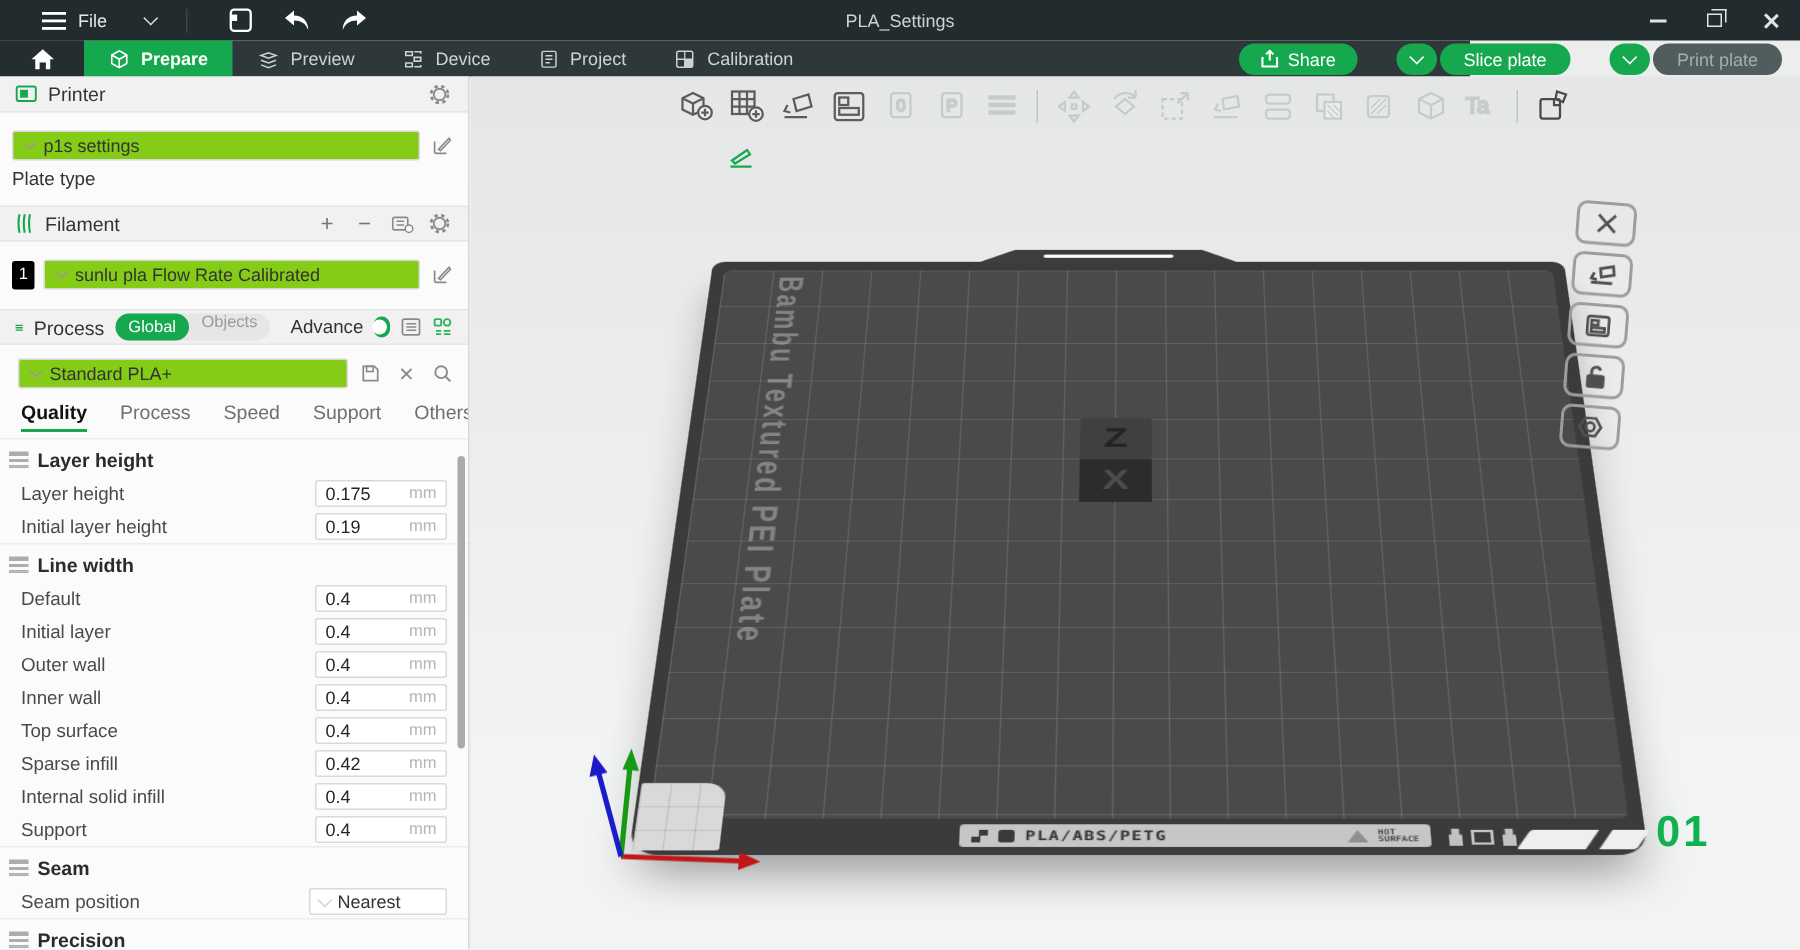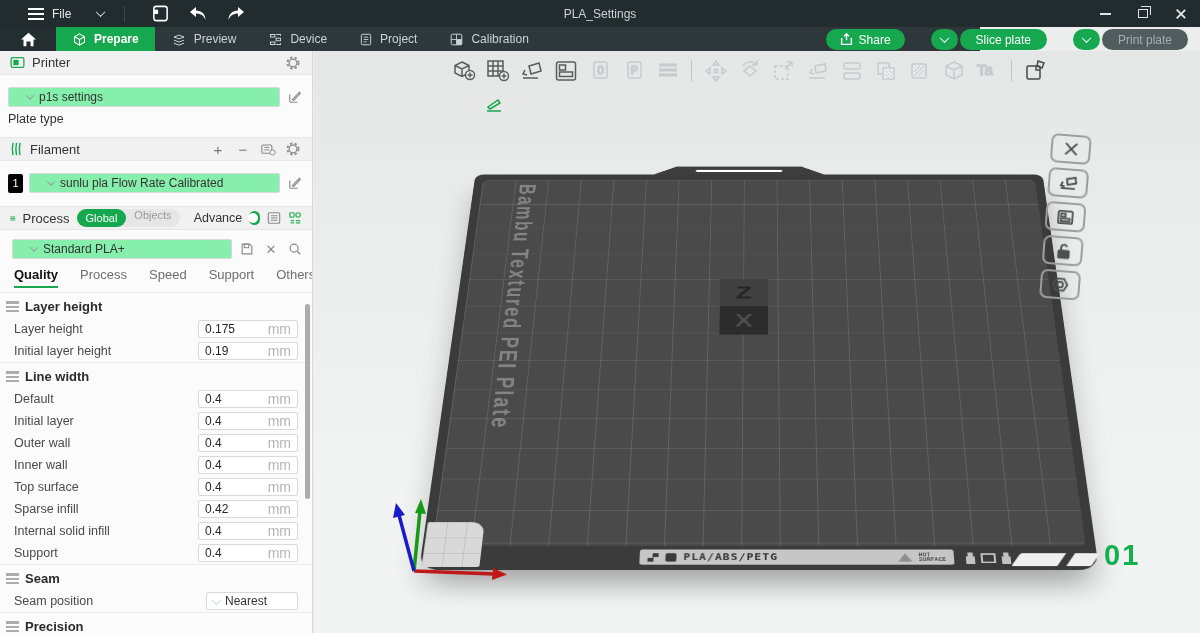--- a/index.html
+++ b/index.html
@@ -36,39 +36,39 @@
   .split-chev { width:27px; height:21px; border-radius:11px; background:#16a84f; display:flex; align-items:center; justify-content:center; }
   .split-chev .chev{ border-color:#fff; }
   .split-main { height:21px; border-radius:11px; background:#16a84f; color:#fff; font-size:12px; display:flex; align-items:center; padding:0 16px; }
   .split-main.disabled { background:#515c5e; color:#a3aeae; }
 
   
   .sidebar { position:absolute; left:0; top:51px; width:313px; height:582px; background:#fbfbfb; border-right:1px solid #d8d8d8; overflow:hidden; }
   .shead { height:24px; background:#f1f1f1; border-top:1px solid #e6e6e6; border-bottom:1px solid #e6e6e6; display:flex; align-items:center; gap:7px; padding:0 10px; font-size:13px; color:#333; }
   .shead .grow{ flex:1; }
   .srow { display:flex; align-items:center; gap:6px; padding:0 8px; }
-  .sel { flex:1; height:20px; border:1px solid #d8d8d8; background:#86efac; border-radius:2px; display:flex; align-items:center; gap:6px; padding:0 18px; font-size:12px; color:#333; }
+  .sel { flex:1; height:20px; border:1px solid #d8d8d8; background:#84cc16; border-radius:2px; display:flex; align-items:center; gap:6px; padding:0 8px; font-size:12px; color:#333; }
   .sel .chev{ border-color:#9a9a9a; width:6px; height:6px; }
   .ico-btn { width:18px; height:18px; display:flex; align-items:center; justify-content:center; }
   .badge1 { width:15px; height:19px; background:#000; color:#fff; font-size:11px; display:flex; align-items:center; justify-content:center; border-radius:2px; }
   .seg-toggle { height:18px; background:#e6e6e6; border-radius:10px; display:flex; align-items:flex-start; font-size:11px; }
   .seg-on { background:#16a84f; color:#fff; border-radius:10px; height:18px; display:flex; align-items:center; padding:0 9px; }
   .seg-off { color:#9b9b9b; padding:0 8px; }
   .switch { width:27px; height:14px; border-radius:8px; background:#16a84f; position:relative; }
   .switch:before { content:""; position:absolute; right:2px; top:2px; width:10px; height:10px; border-radius:50%; background:#fff; }
   .ptabs { display:flex; gap:22px; padding:8px 14px 0 14px; font-size:13px; color:#6f6f6f; }
   .ptab.active { color:#111; font-weight:bold; border-bottom:2.5px solid #16a84f; padding-bottom:4px; }
   .params { position:relative; margin-top:4px; height:330px; }
   .ghead { display:flex; align-items:center; gap:6px; font-size:13px; font-weight:bold; color:#2b2b2b; padding:6px 6px 4px 6px; border-top:1px solid #ececec; }
   .gico { width:13px; height:11px; background:linear-gradient(#9a9a9a 2px,transparent 2px) 0 0/13px 4px repeat-y; border:1px solid #9a9a9a; border-left:none; border-right:none; opacity:.8; }
   .prow { display:flex; align-items:center; height:22px; padding:0 14px; font-size:12.5px; color:#4a4a4a; }
   .prow .plabel { flex:1; }
-  .pinput { width:100px; height:18px; border:1px solid #d9d9d9; border-radius:2px; background:#fff; display:flex; align-items:center; padding:0 6px; }
+  .pinput { width:88px; height:18px; border:1px solid #d9d9d9; border-radius:2px; background:#fff; display:flex; align-items:center; padding:0 6px; }
   .pinput .val { flex:1; font-size:12px; color:#262626; }
-  .pinput .unit { font-size:14px; color:#b5b5b5;padding-left:23px; }
+  .pinput .unit { font-size:11px; color:#b5b5b5;padding-left:23px; }
   .psel { width:92px; height:18px; border:1px solid #d9d9d9; border-radius:2px; background:#fff; display:flex; align-items:center; gap:5px; padding:0 6px; font-size:12px; color:#333; }
   .scroll-thumb { position:absolute; right:2px; top:12px; width:5px; height:195px; background:#ababab; border-radius:3px; }
 
   
   .viewport { position:absolute; left:314px; top:51px; width:886px; height:582px; background:linear-gradient(#e5e6e6, #f2f3f3 75%); overflow:hidden; }
   .vtoolbar { position:absolute; left:136px; top:4px; height:32px; display:flex; align-items:center; gap:7px; }
   .vt-ico { width:27px; height:27px; display:flex; align-items:center; justify-content:center; }
   .vt-ico svg { stroke:#5c5c5c; fill:none; stroke-width:1.5; }
   .vt-ico.dis svg { stroke:#c7cbcb; }
   .vt-ico.dis svg text { fill:#c7cbcb; }

